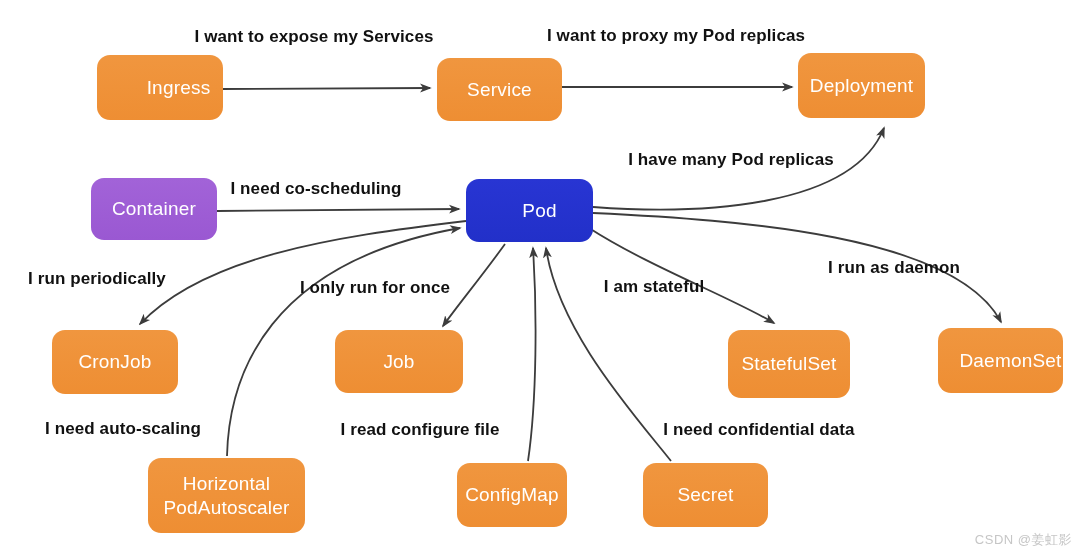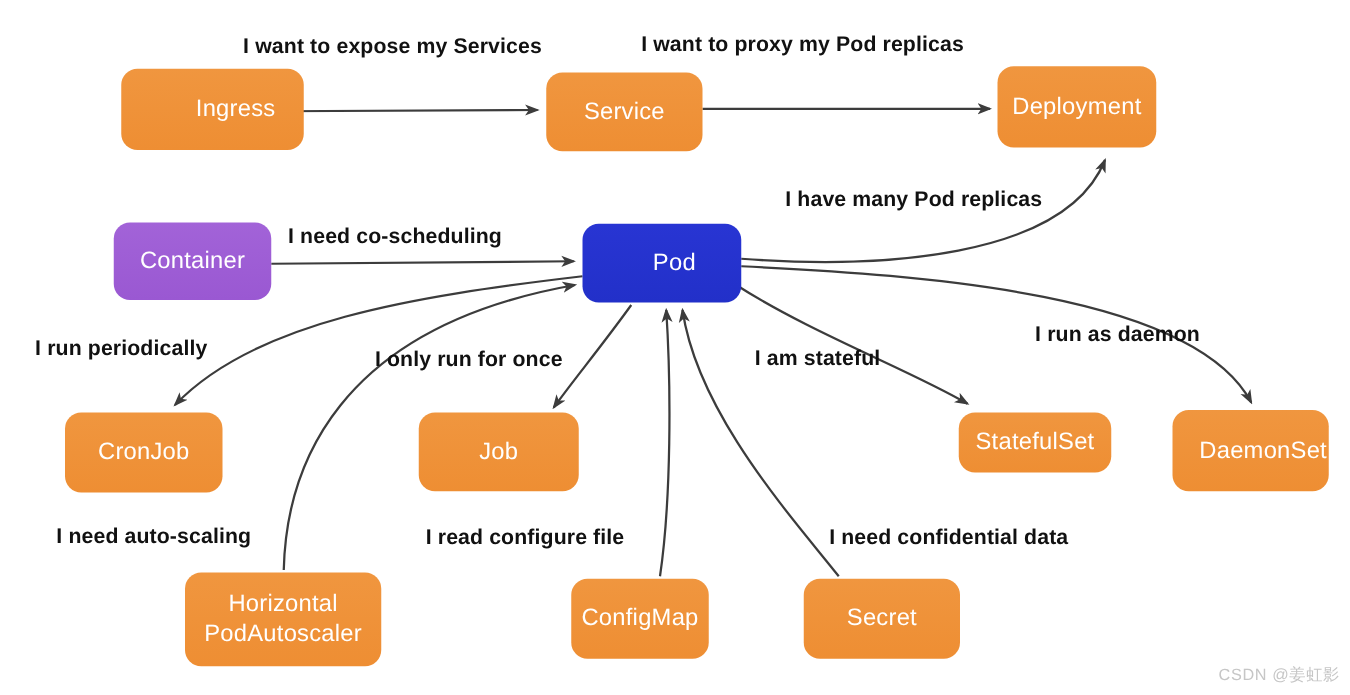--- a/index.html
+++ b/index.html
@@ -84,61 +84,61 @@
         <path d="M 589 228 C 648 266 730 297 774 323" class="edge" marker-end="url(#arrowhead)"></path>
         <path d="M 466 221 C 330 237 204 257 140 324" class="edge" marker-end="url(#arrowhead)"></path>
         <path d="M 505 244 C 482 276 458 305 443 326" class="edge" marker-end="url(#arrowhead)"></path>
         <path d="M 227 456 C 229 375 268 262 460 228" class="edge" marker-end="url(#arrowhead)"></path>
         <path d="M 528 461 C 537 400 537 310 533 248" class="edge" marker-end="url(#arrowhead)"></path>
         <path d="M 671 461 C 632 412 558 330 546 248" class="edge" marker-end="url(#arrowhead)"></path>
       </g>
   </svg>
 
   <div>
-      <div class="node orange" style="left: 97px; top: 55px; width: 146px; height: 65px; padding-left: 37px;">
+      <div class="node orange" style="left: 97px; top: 55px; width: 126px; height: 65px; padding-left: 37px;">
         <span>Ingress</span>
       </div>
       <div class="node orange" style="left: 437px; top: 58px; width: 125px; height: 63px;">
         <span>Service</span>
       </div>
       <div class="node orange" style="left: 798px; top: 53px; width: 127px; height: 65px;">
         <span>Deployment</span>
       </div>
       <div class="node purple" style="left: 91px; top: 178px; width: 126px; height: 62px;">
         <span>Container</span>
       </div>
       <div class="node blue" style="left: 466px; top: 179px; width: 127px; height: 63px;">
         <span>Pod</span>
       </div>
       <div class="node orange" style="left: 52px; top: 330px; width: 126px; height: 64px;">
         <span>CronJob</span>
       </div>
       <div class="node orange" style="left: 335px; top: 330px; width: 128px; height: 63px;">
         <span>Job</span>
       </div>
-      <div class="node orange" style="left: 728px; top: 330px; width: 122px; height: 48px; margin-left: 39px;">
+      <div class="node orange" style="left: 728px; top: 330px; width: 122px; height: 68px;">
         <span>StatefulSet</span>
       </div>
       <div class="node orange" style="left: 938px; top: 328px; width: 125px; height: 65px; padding-left: 20px;">
         <span>DaemonSet</span>
       </div>
       <div class="node orange" style="left: 148px; top: 458px; width: 157px; height: 75px;">
         <span>Horizontal</span>
         <span>PodAutoscaler</span>
       </div>
       <div class="node orange" style="left: 457px; top: 463px; width: 110px; height: 64px;">
         <span>ConfigMap</span>
       </div>
       <div class="node orange" style="left: 643px; top: 463px; width: 125px; height: 64px;">
         <span>Secret</span>
       </div>
     </div>
   <div>
       <div class="edge-label" style="left: 314px; top: 37px;">I want to expose my Services</div>
-      <div class="edge-label" style="left: 642px; top: 36px;">I want to proxy my Pod replicas</div>
+      <div class="edge-label" style="left: 676px; top: 36px;">I want to proxy my Pod replicas</div>
       <div class="edge-label" style="left: 316px; top: 189px;">I need co-scheduling</div>
       <div class="edge-label" style="left: 731px; top: 160px;">I have many Pod replicas</div>
       <div class="edge-label" style="left: 894px; top: 268px;">I run as daemon</div>
       <div class="edge-label" style="left: 654px; top: 287px;">I am stateful</div>
       <div class="edge-label" style="left: 97px; top: 279px;">I run periodically</div>
       <div class="edge-label" style="left: 375px; top: 288px;">I only run for once</div>
       <div class="edge-label" style="left: 123px; top: 429px;">I need auto-scaling</div>
       <div class="edge-label" style="left: 420px; top: 430px;">I read configure file</div>
       <div class="edge-label" style="left: 759px; top: 430px;">I need confidential data</div>
     </div>

